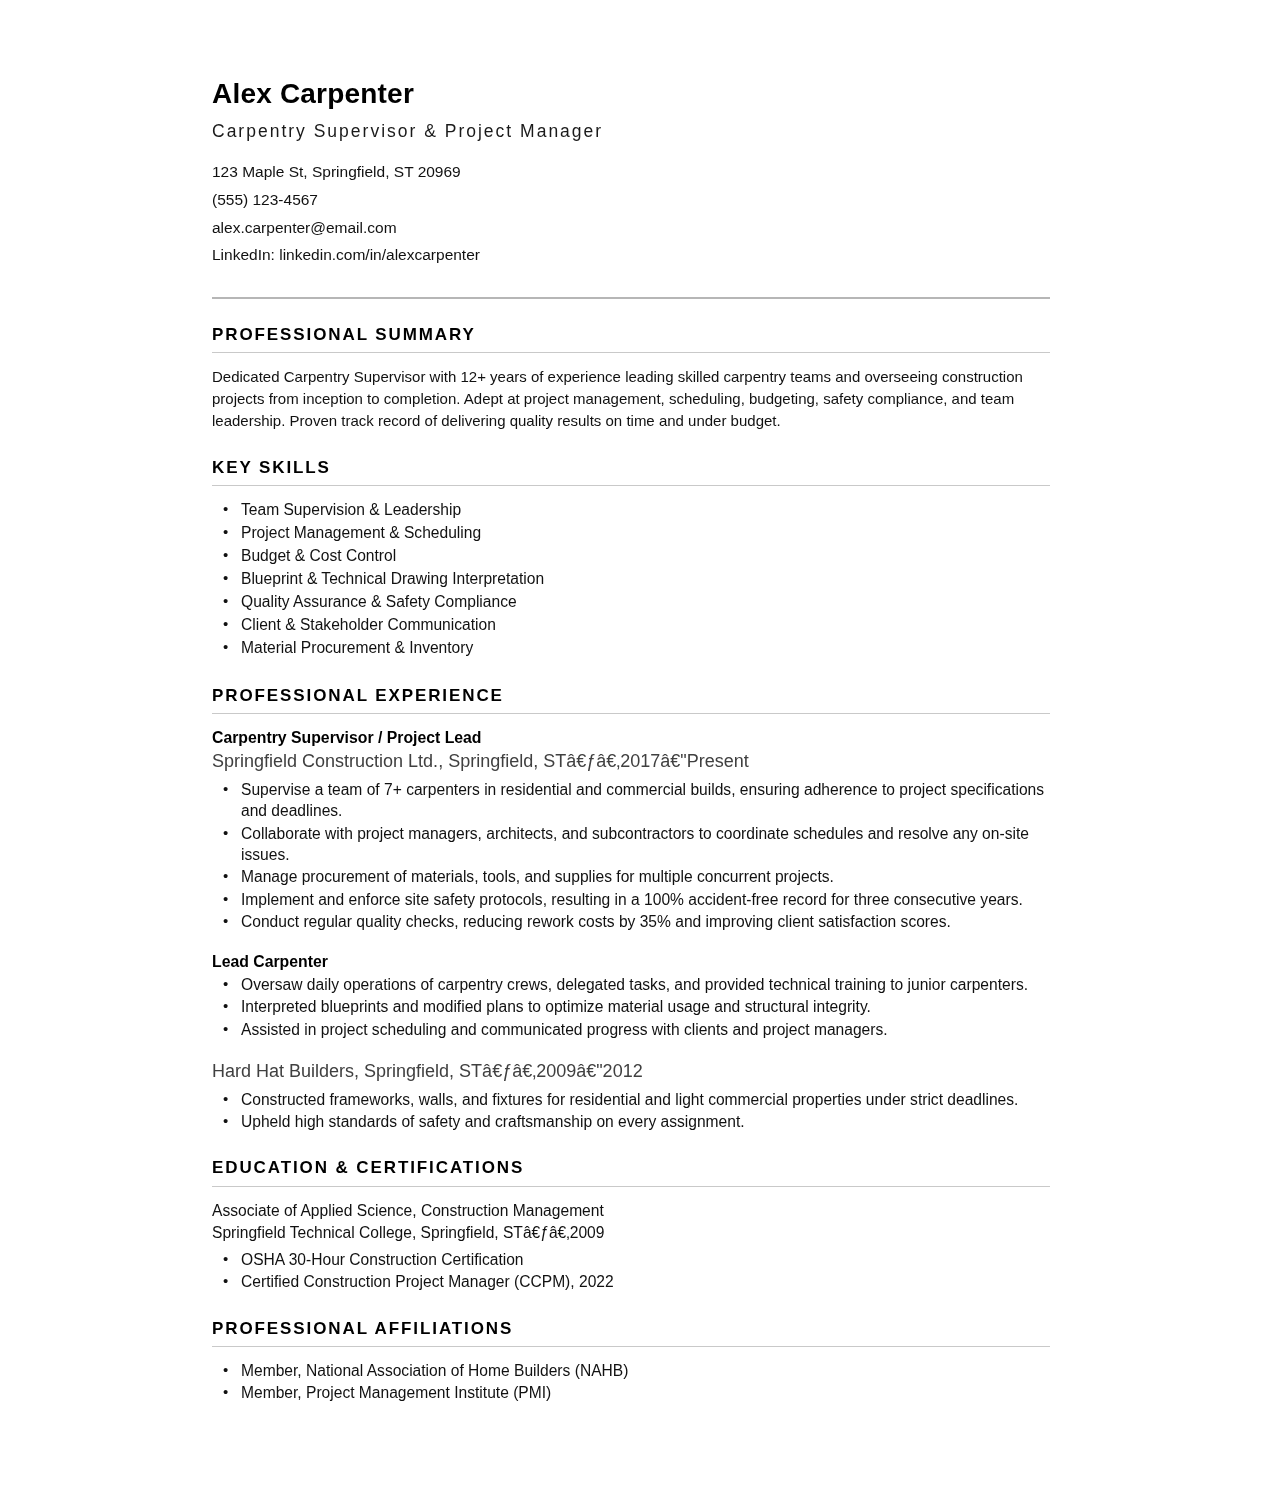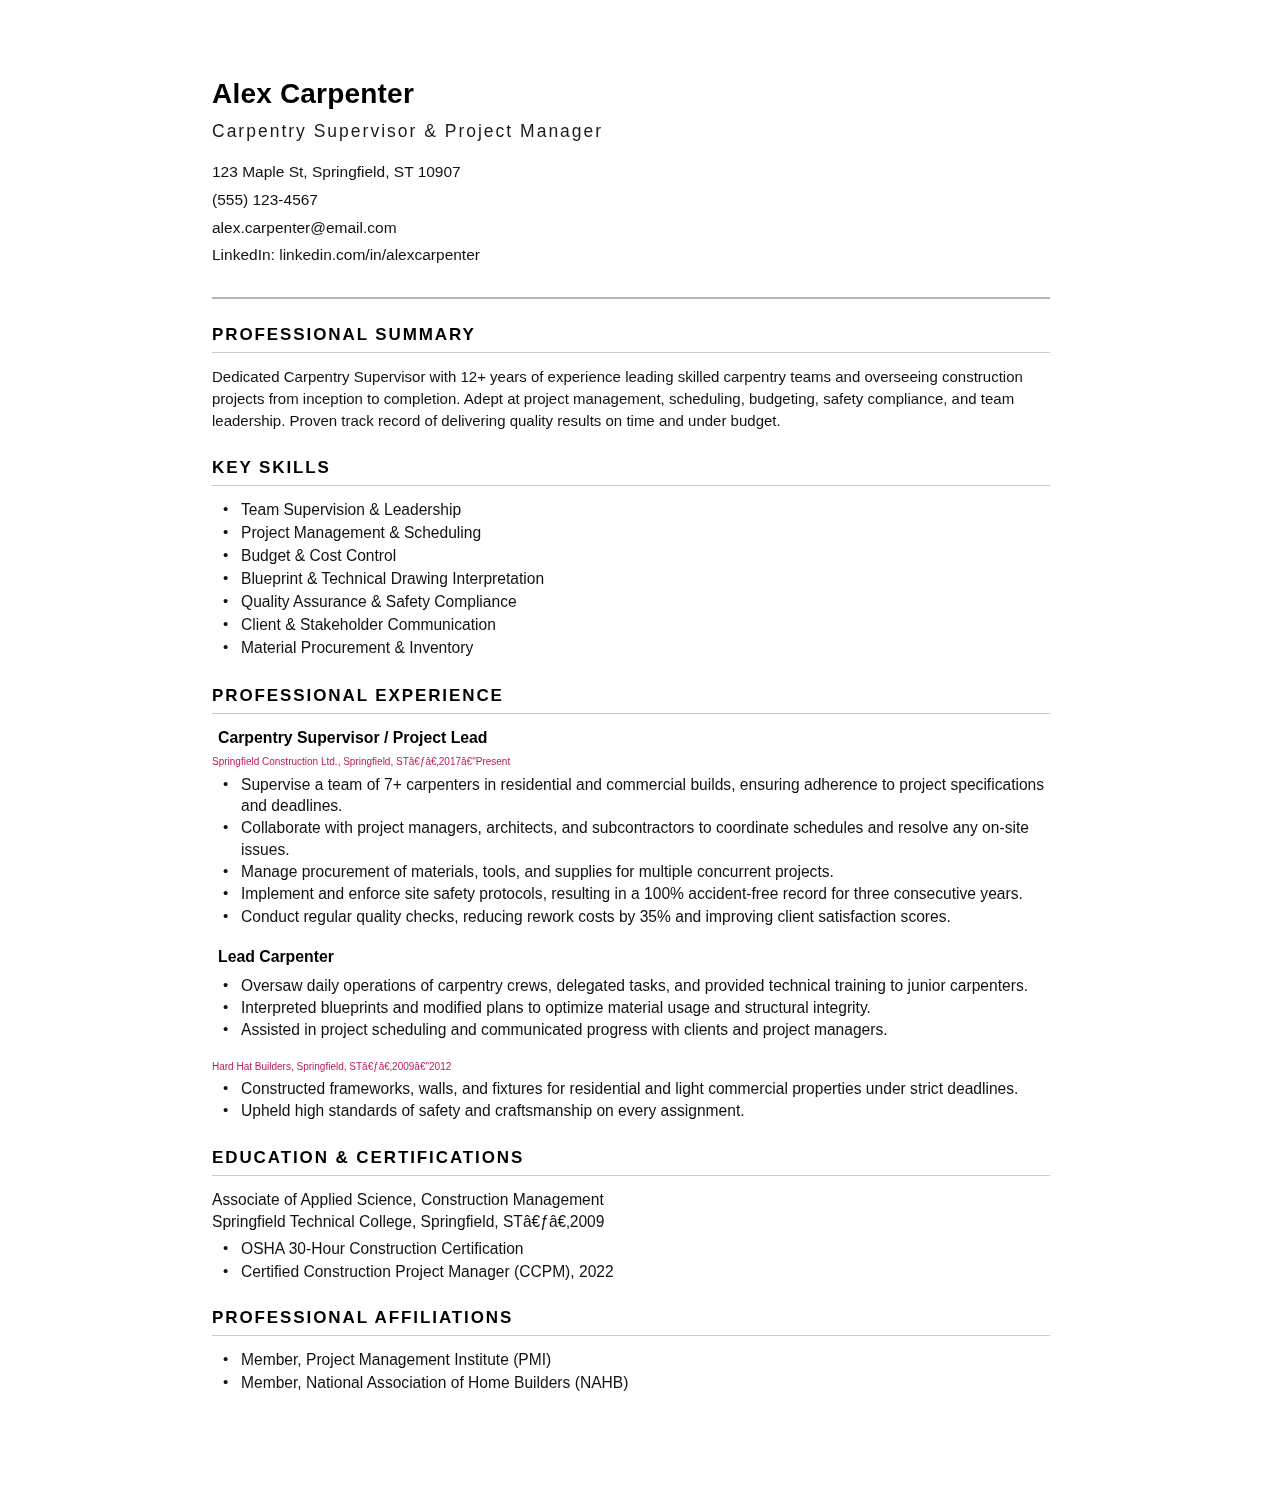--- a/index.html
+++ b/index.html
@@ -108,48 +108,48 @@
     margin: 0;
   }
 
   
   .job { margin-bottom: 19px; }
   .job:last-child { margin-bottom: 0; }
   .job-title {
     font-size: 15.8px;
     font-weight: bold;
     line-height: 1.42;
-    margin: 6px;
+    margin: 0;
     color: #000;
   }
   .job-meta {
-    font-size: 10px;
+    font-size: 18px;
     line-height: 1.42;
     margin: 0 0 4px 0;
-    color: #be185d;
+    color: #404040;
   }
 
   
   .edu-line {
     font-size: 15.6px;
     line-height: 1.42;
     margin: 0;
     color: #111;
   }
   .edu-lines { margin-bottom: 5px; }
 </style>
 </head>
 <body>
 
 <div class="page">
 
   <header>
     <h1 class="hdr-name">Alex Carpenter</h1>
     <div class="hdr-title">Carpentry Supervisor &amp; Project Manager</div>
-    <div class="contact-line">123 Maple St, Springfield, ST 10907</div>
+    <div class="contact-line">123 Maple St, Springfield, ST 20969</div>
     <div class="contact-line">(555) 123-4567</div>
     <div class="contact-line">alex.carpenter@email.com</div>
     <div class="contact-line">LinkedIn: linkedin.com/in/alexcarpenter</div>
     <hr class="header-rule">
   </header>
 
   <section class="section">
     <h2 class="section-title">PROFESSIONAL SUMMARY</h2>
     <hr class="section-rule">
     <p class="summary-text">Dedicated Carpentry Supervisor with 12+ years of experience leading skilled carpentry teams and overseeing construction projects from inception to completion. Adept at project management, scheduling, budgeting, safety compliance, and team leadership. Proven track record of delivering quality results on time and under budget.</p>
@@ -213,18 +213,18 @@
     <ul class="bullets">
       <li>OSHA 30-Hour Construction Certification</li>
       <li>Certified Construction Project Manager (CCPM), 2022</li>
     </ul>
   </section>
 
   <section class="section">
     <h2 class="section-title">PROFESSIONAL AFFILIATIONS</h2>
     <hr class="section-rule">
     <ul class="bullets">
+      <li>Member, National Association of Home Builders (NAHB)</li>
       <li>Member, Project Management Institute (PMI)</li>
-      <li>Member, National Association of Home Builders (NAHB)</li>
     </ul>
   </section>
 
 </div>
 
 </body></html>

